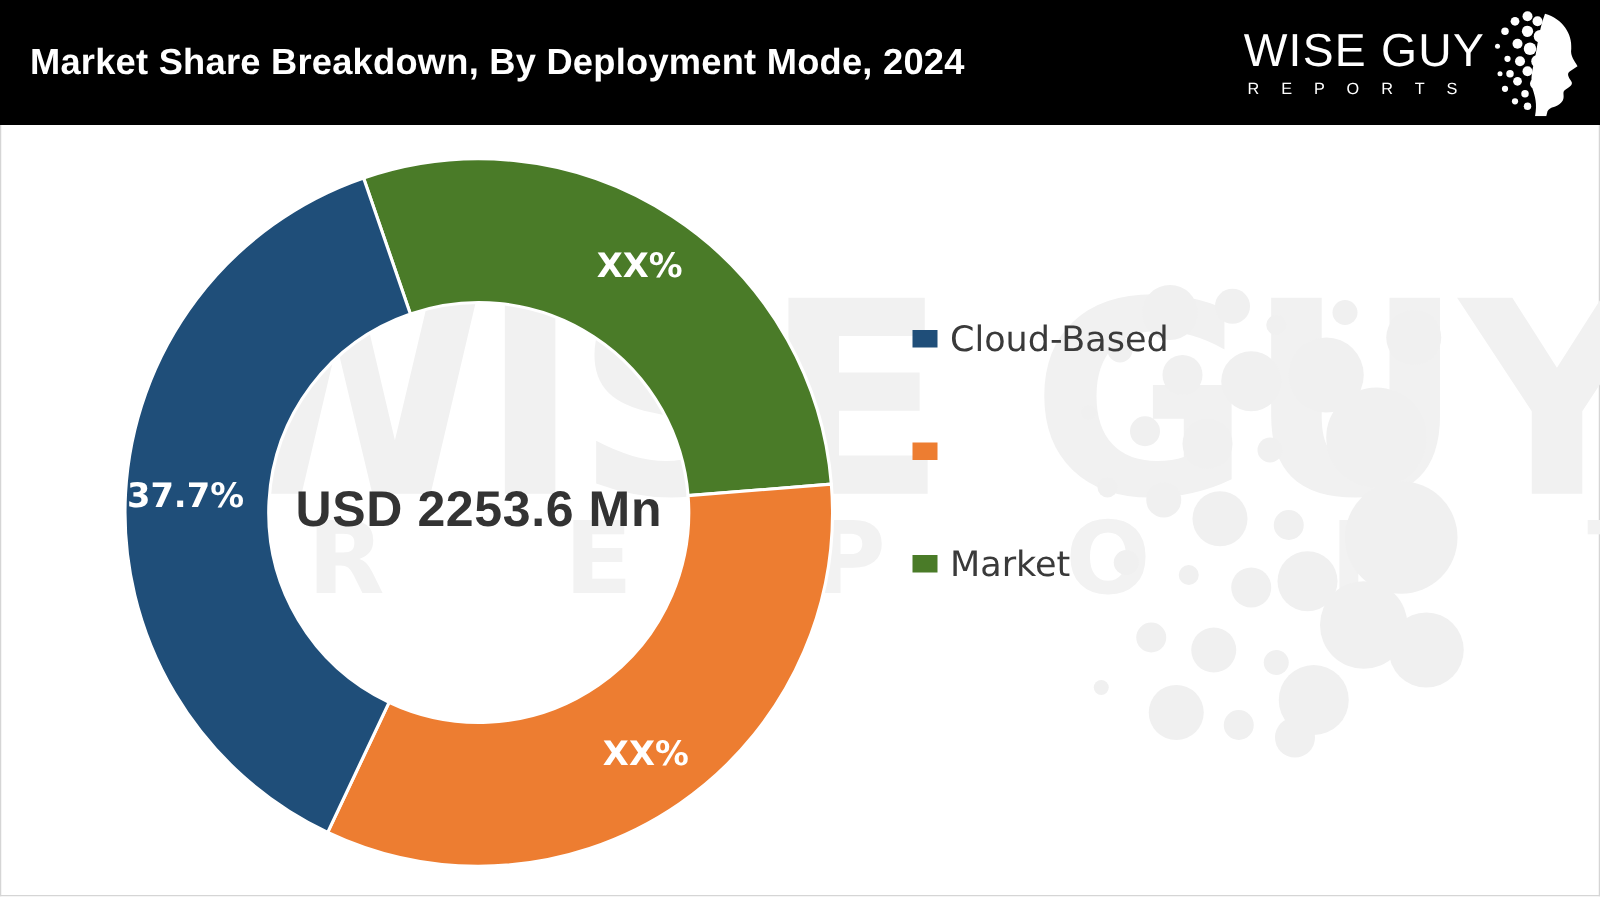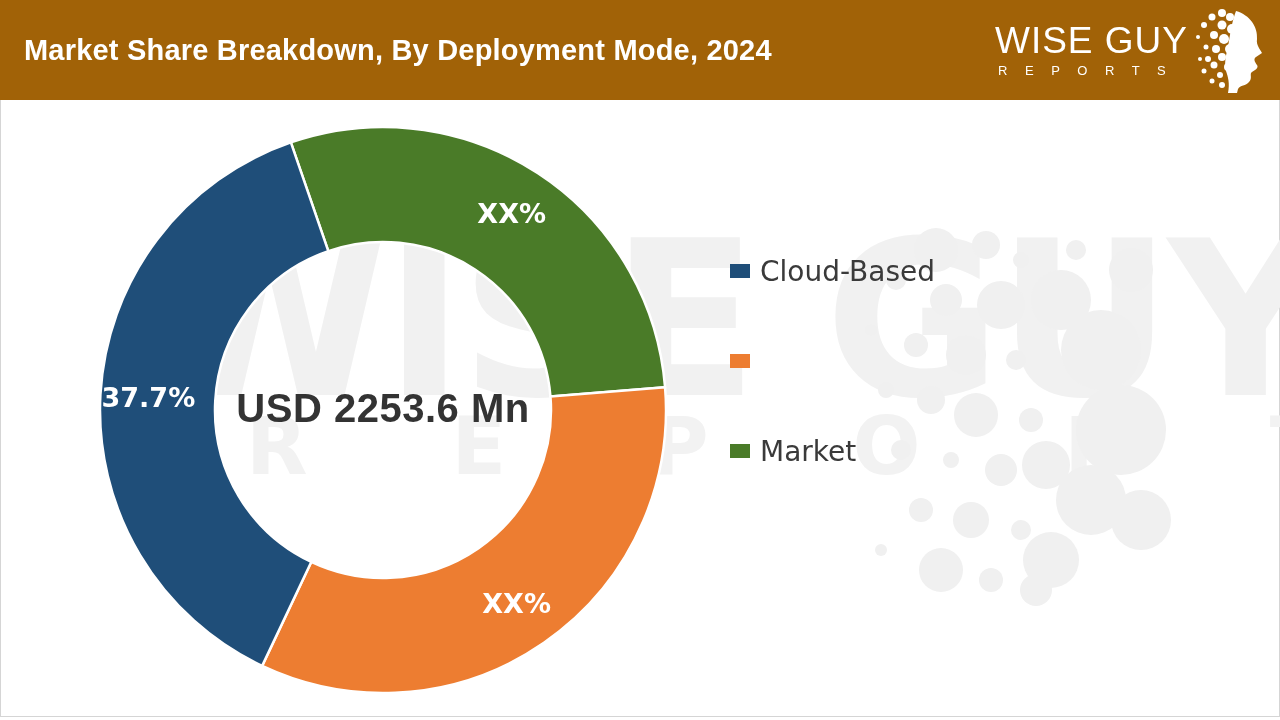--- a/index.html
+++ b/index.html
@@ -1,21 +1,21 @@
 <!DOCTYPE html>
 <html><head>
 <meta charset="utf-8">
 <style>
   * { margin:0; padding:0; box-sizing:border-box; }
   html,body { width:1280px; height:720px; background:#ffffff; overflow:hidden;
               font-family:"DejaVu Sans", "Liberation Sans", sans-serif; }
 
   
   .header { position:absolute; left:0; top:0; width:1280px; height:100px;
-            background:#a16207; display:flex; align-items:center; }
+            background:#000000; display:flex; align-items:center; }
   .title  { margin-left:24px; color:#ffffff; font-size:29px; font-weight:700;
             font-family:"Liberation Sans", sans-serif; letter-spacing:0.2px; }
   .logo   { position:absolute; right:16px; top:4px; height:92px; display:flex;
             align-items:center; }
   .logo-text { text-align:left; margin-right:4px; }
   .logo-line1 { color:#ffffff; font-size:37px; font-weight:400; letter-spacing:1px;
                 font-family:"Liberation Sans", sans-serif; line-height:1.05; }
   .logo-line2 { color:#ffffff; font-size:13px; font-weight:400; letter-spacing:7px;
                 font-family:"Liberation Sans", sans-serif; margin-top:2px; margin-left:3px; }
 

